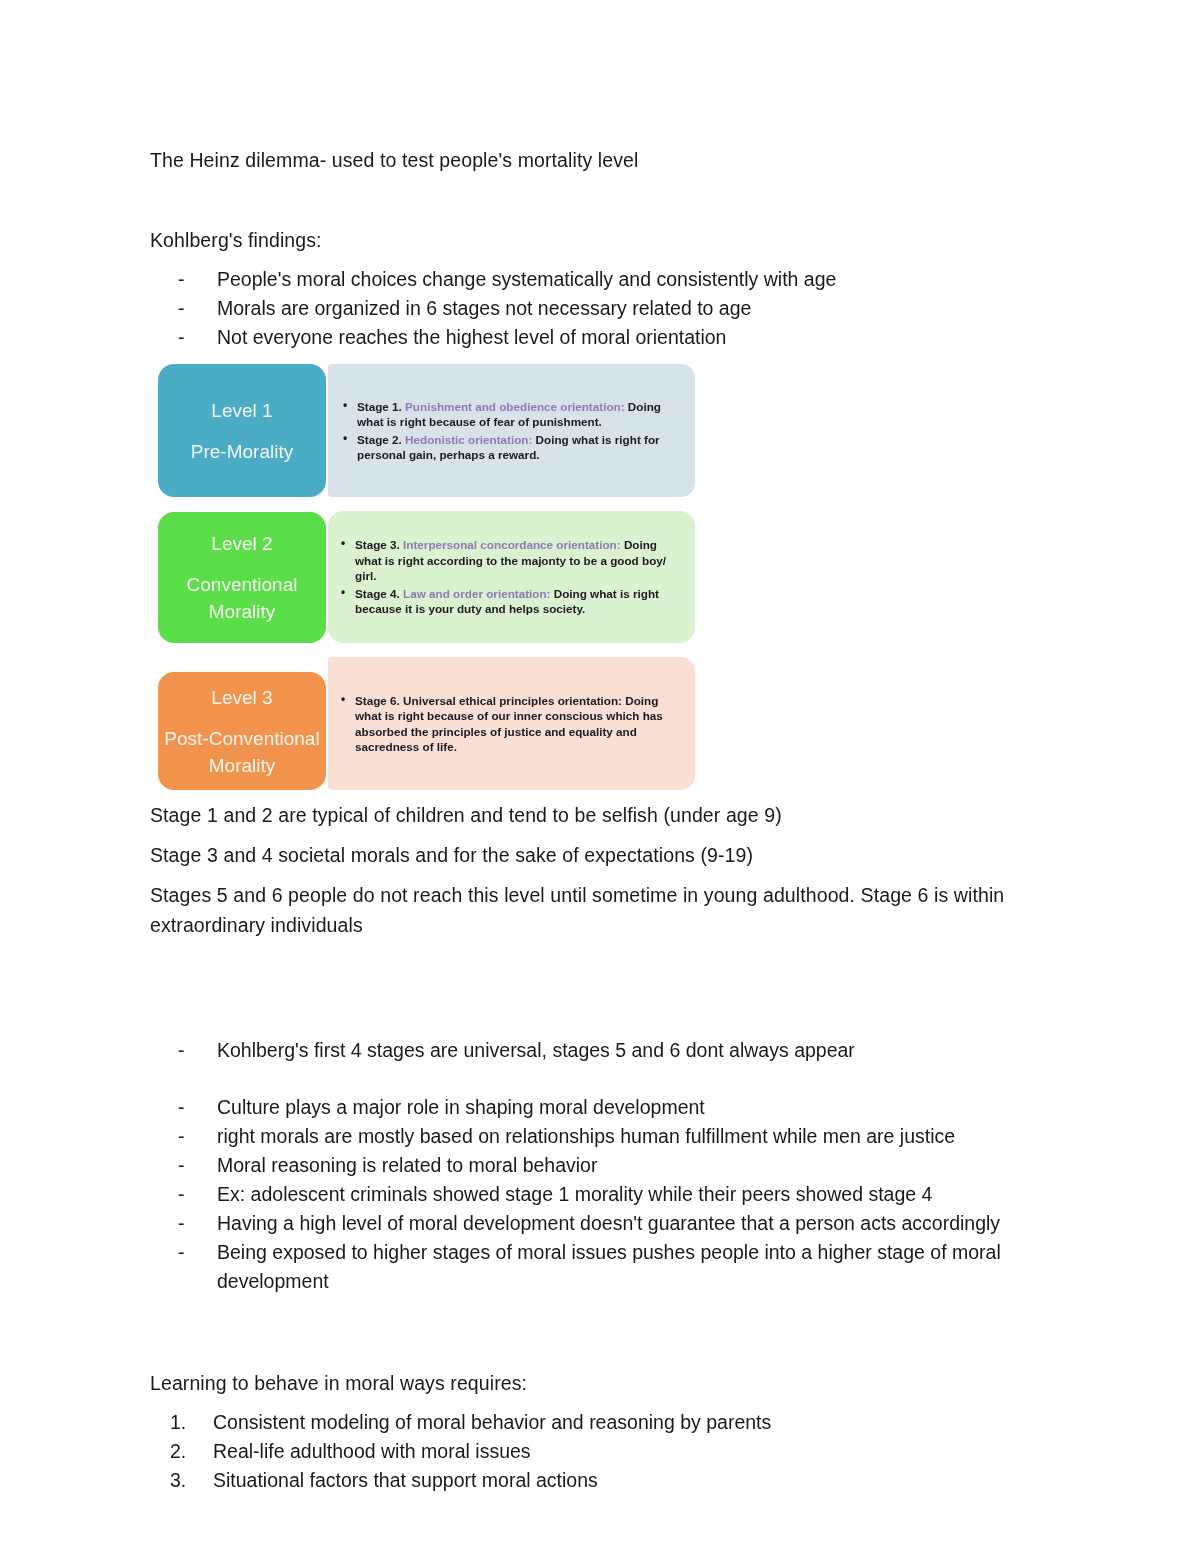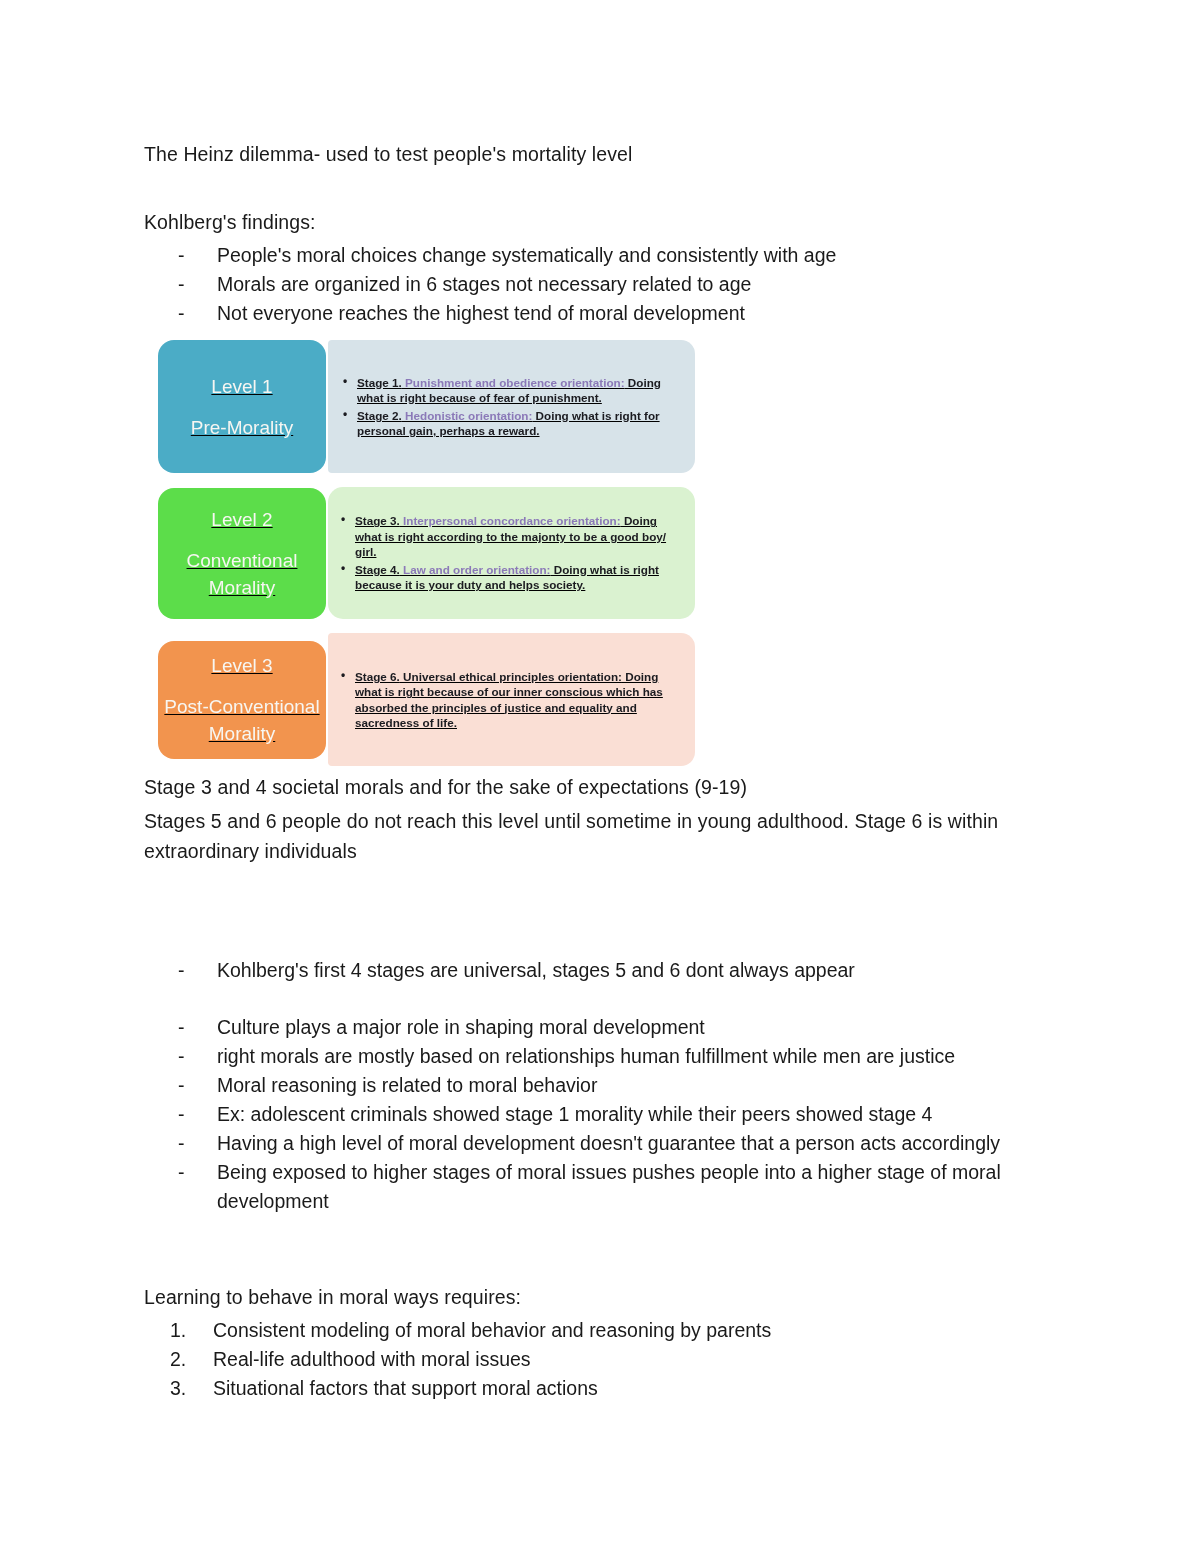--- a/index.html
+++ b/index.html
@@ -19,21 +19,21 @@
     position: relative;
     width: 1200px;
     min-height: 1553px;
     box-sizing: border-box;
     padding: 135px 140px 60px 140px;
   }
   .para {
     font-size: 19.5px;
     line-height: 30px;
     color: #1a1a1a;
-    margin: 4px;
+    margin: 10px;
     letter-spacing: 0.1px;
   }
   .spacer-line { height: 30px; }
   .spacer-60 { height: 62px; }
   .spacer-82 { height: 86px; }
 
   
   .dash-list {
     list-style: none;
     margin: 0;
@@ -77,23 +77,22 @@
 
   
   .diagram {
     position: relative;
     width: 537px;
     margin: 12px 0 6px 18px;
   }
   .level-row {
     position: relative;
     display: flex;
-    align-items: center;
+    align-items: flex-end;
     margin-bottom: 14px;
-    text-decoration: underline;
   }
   .level-row:last-child { margin-bottom: 0; }
 
   .level-badge {
     position: relative;
     flex: 0 0 168px;
     width: 168px;
     border-radius: 16px;
     display: flex;
     flex-direction: column;
@@ -176,21 +175,21 @@
     <li>
       <span class="marker">-</span>
       <span>People's moral choices change systematically and consistently with age</span>
     </li>
     <li>
       <span class="marker">-</span>
       <span>Morals are organized in 6 stages not necessary related to age</span>
     </li>
     <li>
       <span class="marker">-</span>
-      <span>Not everyone reaches the highest tend of moral development</span>
+      <span>Not everyone reaches the highest level of moral orientation</span>
     </li>
   </ul>
 
   <div class="diagram">
 
     <div class="level-row row-1">
       <div class="level-badge">
         <span class="badge-title">Level 1</span>
         <span class="badge-sub">Pre-Morality</span>
       </div>
@@ -232,20 +231,21 @@
         <ul class="stage-list">
           <li>
             <span class="stage-num">Stage 6.</span><span class="stage-name plain"> Universal ethical principles orientation:</span><span class="stage-desc"> Doing what is right because of our inner conscious which has absorbed the principles of justice and equality and sacredness of life.</span>
           </li>
         </ul>
       </div>
     </div>
 
   </div>
 
+  <p class="para">Stage 1 and 2 are typical of children and tend to be selfish (under age 9)</p>
   <p class="para">Stage 3 and 4 societal morals and for the sake of expectations (9-19)</p>
   <p class="para">Stages 5 and 6 people do not reach this level until sometime in young adulthood. Stage 6 is within extraordinary individuals</p>
 
   <div class="spacer-82"></div>
 
   <ul class="dash-list loose">
     <li class="gap">
       <span class="marker">-</span>
       <span>Kohlberg's first 4 stages are universal, stages 5 and 6 dont always appear</span>
     </li>

